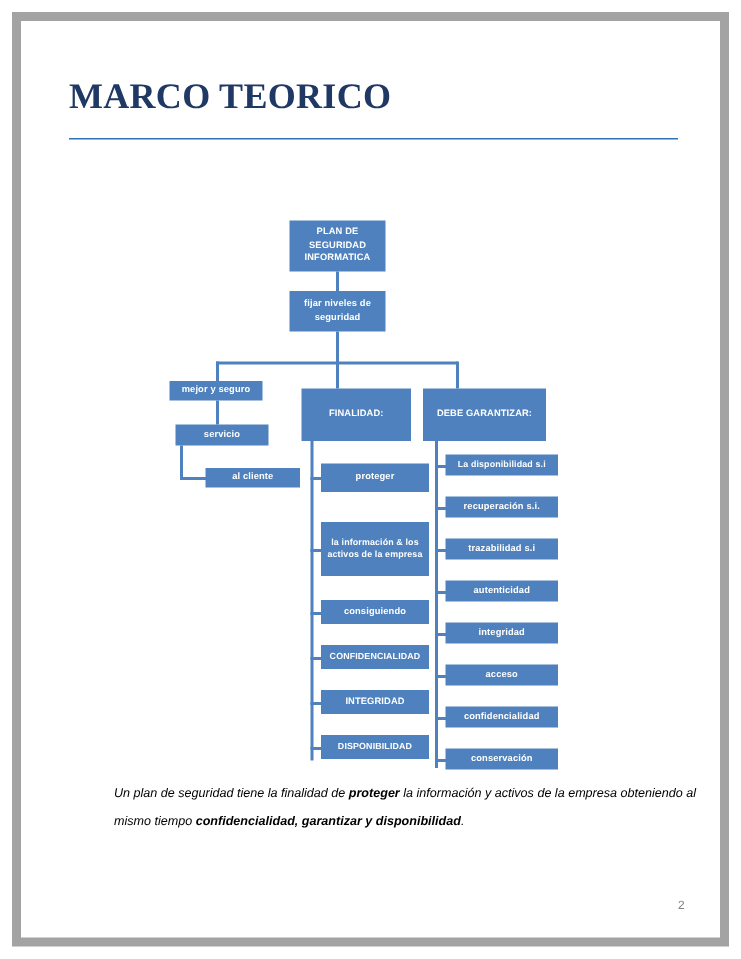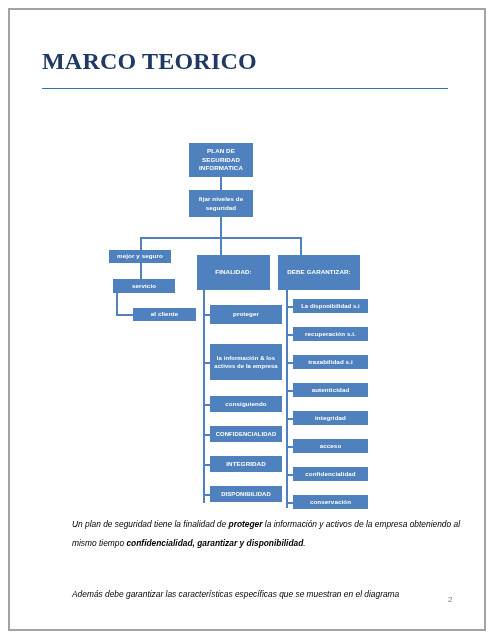--- a/index.html
+++ b/index.html
@@ -14,21 +14,21 @@
     font-family: "Liberation Sans", sans-serif;
   }
 
   #page {
     position: absolute;
     left: 8px;
     top: 8px;
     width: 478px;
     height: 623px;
     background: #ffffff;
-    border: 2px solid #a3a3a3;
+    border: 6px solid #a3a3a3;
     box-sizing: border-box;
   }
 
   
   #heading-block {
     position: absolute;
     left: 32px;
     top: 36px;
     width: 406px;
   }
@@ -184,17 +184,16 @@
 
     <div class="conn h" style="left:276px; top:492px; width:8px;"></div>
     <div class="node" style="left:283px; top:485px; width:75px; height:14px;">conservación</div>
 
   </div>
 
   <div class="para" id="paragraph-1" style="left:62px; top:505px; width:388px;">
     <span>Un plan de seguridad tiene la finalidad de </span><b>proteger</b><span> la información y activos de la empresa obteniendo al mismo tiempo </span><b>confidencialidad, garantizar y disponibilidad</b><span>.</span>
   </div>
 
-  <div class="para" id="paragraph-2" style="left:62px; top:575px; width:368px;">Además debe garantizar las características específicas que se muestran en el diagrama</div>
 
   <div id="page-number">2</div>
 
 </div>
 
 </body></html>

